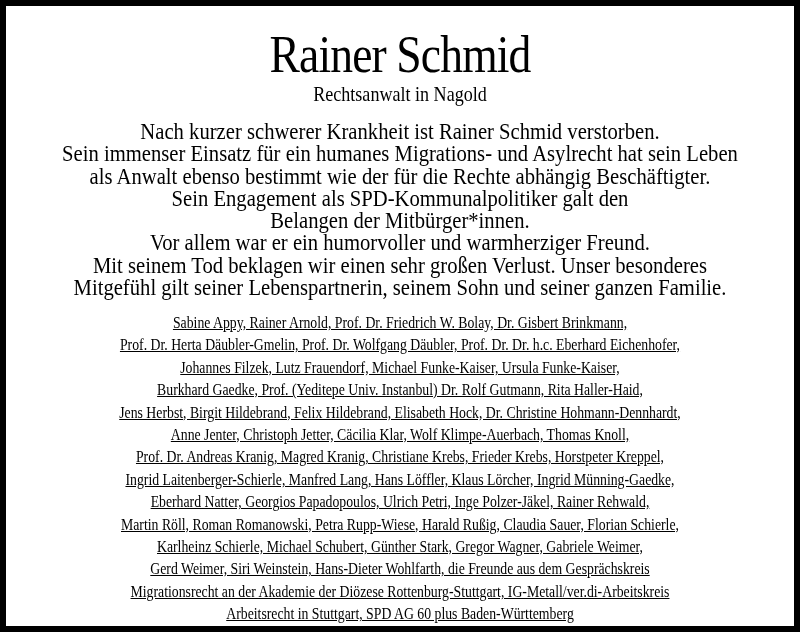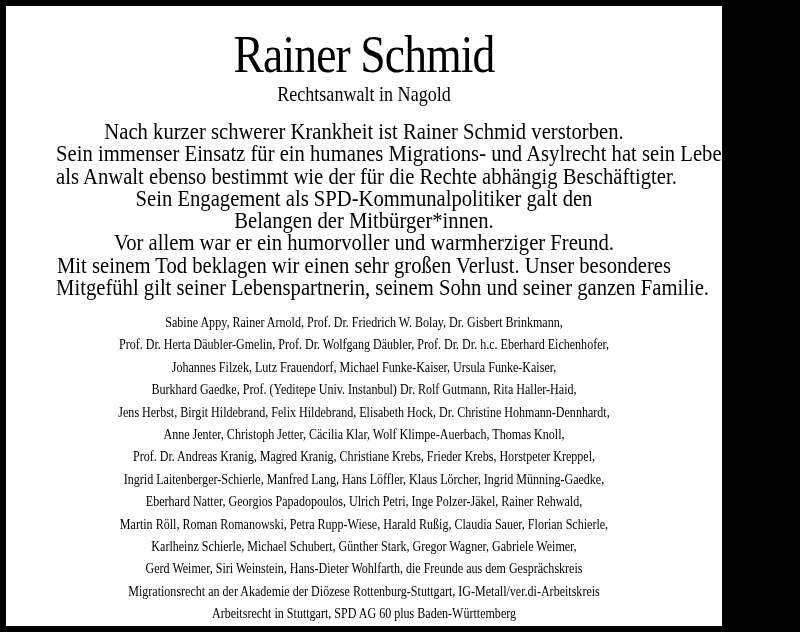--- a/index.html
+++ b/index.html
@@ -1,42 +1,42 @@
 <!DOCTYPE html>
 <html><head>
   <meta charset="utf-8">
   <style>
     html, body { margin: 0; padding: 0; }
     body {
       width: 800px; height: 632px; background: #000;
       overflow: hidden;
     }
     .frame {
-      position: absolute; left: 6px; top: 6px; width: 716px; height: 620px;
+      position: absolute; left: 6px; top: 6px; width: 788px; height: 620px;
       background: #fff; box-sizing: border-box;
       font-family: "Liberation Serif", "DejaVu Serif", serif;
       color: #000; text-align: center;
     }
     .title {
       position: absolute; left: 0; right: 0; top: 20px;
       font-size: 53px; line-height: 56px; letter-spacing: -1px;
       transform: scaleX(0.86); transform-origin: center;
     }
     .subtitle {
       position: absolute; left: 0; right: 0; top: 76px;
       font-size: 21px; line-height: 24px;
       transform: scaleX(0.86); transform-origin: center;
     }
     .body-text {
       position: absolute; left: 0; right: 0; top: 114px;
       font-size: 24px; line-height: 22.3px;
     }
     .names {
       position: absolute; left: 0; right: 0; top: 306px;
-      font-size: 14px; line-height: 22.4px;
+      font-size: 16px; line-height: 22.4px; text-decoration: underline;
     }
     .line { display: block; white-space: nowrap; transform: scaleX(0.86); transform-origin: center; }
   </style>
 </head>
 <body>
 
 <div class="frame">
   <div class="title">Rainer Schmid</div>
   <div class="subtitle">Rechtsanwalt in Nagold</div>
 

